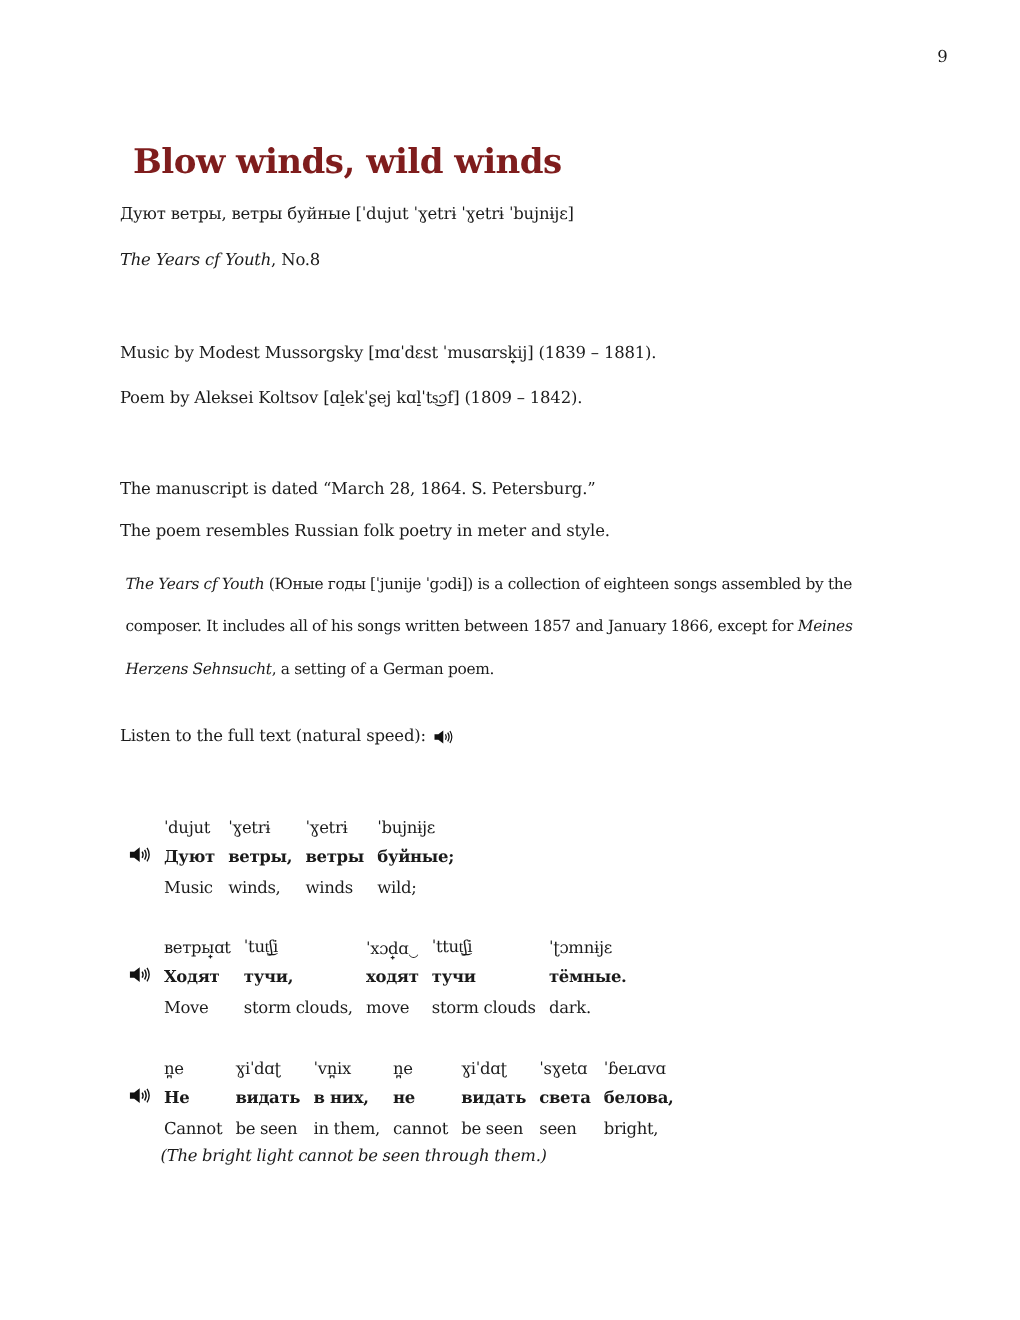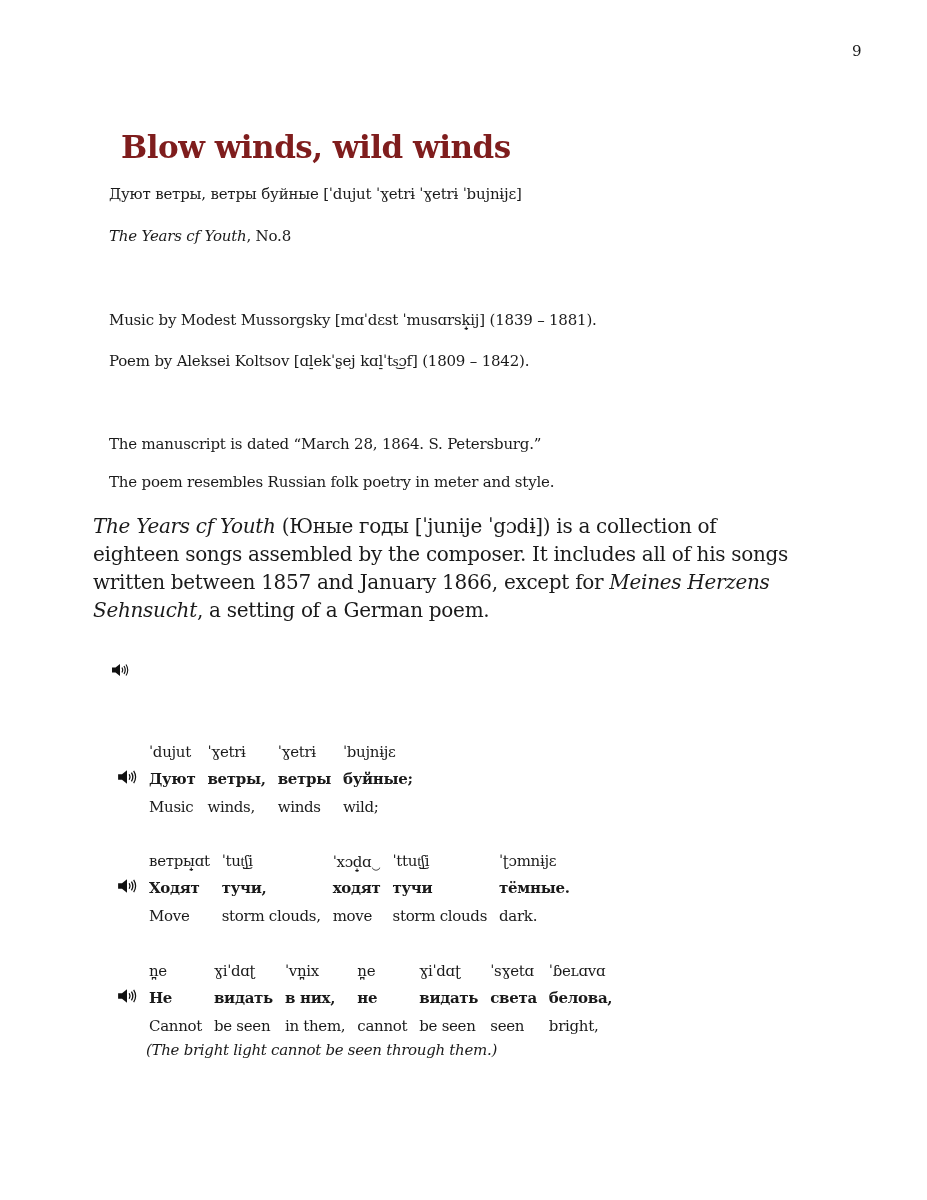--- a/index.html
+++ b/index.html
@@ -36,24 +36,24 @@
     .line {
       position: absolute;
       left: 109px;
       font-size: 15px;
       white-space: nowrap;
       line-height: 20px;
       letter-spacing: -0.2px;
     }
     .para {
       position: absolute;
-      left: 93px;
+      left: 114px;
       width: 700px;
-      font-size: 20px;
-      line-height: 28px;
+      font-size: 14px;
+      line-height: 39px;
       letter-spacing: -0.3px;
       margin: 0;
     }
     em, .it { font-style: italic; }
     .speaker {
       display: inline-block;
       vertical-align: middle;
       width: 18px;
       height: 14px;
     }
@@ -111,20 +111,21 @@
 
 <div class="line" style="top:310px;">Music by Modest Mussorgsky [mɑˈdɛst ˈmusɑrsk̟ij] (1839 – 1881).</div>
 <div class="line" style="top:351px;text-align:right;">Poem by Aleksei Koltsov [ɑl̠ekˈʂej kɑl̠ˈts͜ɔf] (1809 – 1842).</div>
 
 <div class="line" style="top:434px;">The manuscript is dated “March 28, 1864. S. Petersburg.”</div>
 <div class="line" style="top:472px;">The poem resembles Russian folk poetry in meter and style.</div>
 
 <p class="para" style="top:512px;"><em>The Years cf Youth</em><span> (Юные годы [ˈjunije ˈgɔdɨ]) is a collection of eighteen songs assembled by the composer. It includes all of his songs written between 1857 and January 1866, except for </span><em>Meines Herzens Sehnsucht</em><span>, a setting of a German poem.</span></p>
 
 <div class="line" style="top:659px;">
+  <span>Listen to the full text (natural speed):</span>
   <span class="speaker" style="margin-left:2px;">
     <svg width="18" height="14" viewBox="0 0 18 14">
       <polygon points="1,4.5 4.5,4.5 9,1 9,13 4.5,9.5 1,9.5" fill="#111"></polygon>
       <path d="M11,4.5 Q12.5,7 11,9.5" stroke="#111" stroke-width="1.2" fill="none"></path>
       <path d="M13,3 Q15.5,7 13,11" stroke="#111" stroke-width="1.2" fill="none"></path>
       <path d="M15,1.5 Q18.5,7 15,12.5" stroke="#111" stroke-width="1.1" fill="none"></path>
     </svg>
   </span>
 </div>
 

